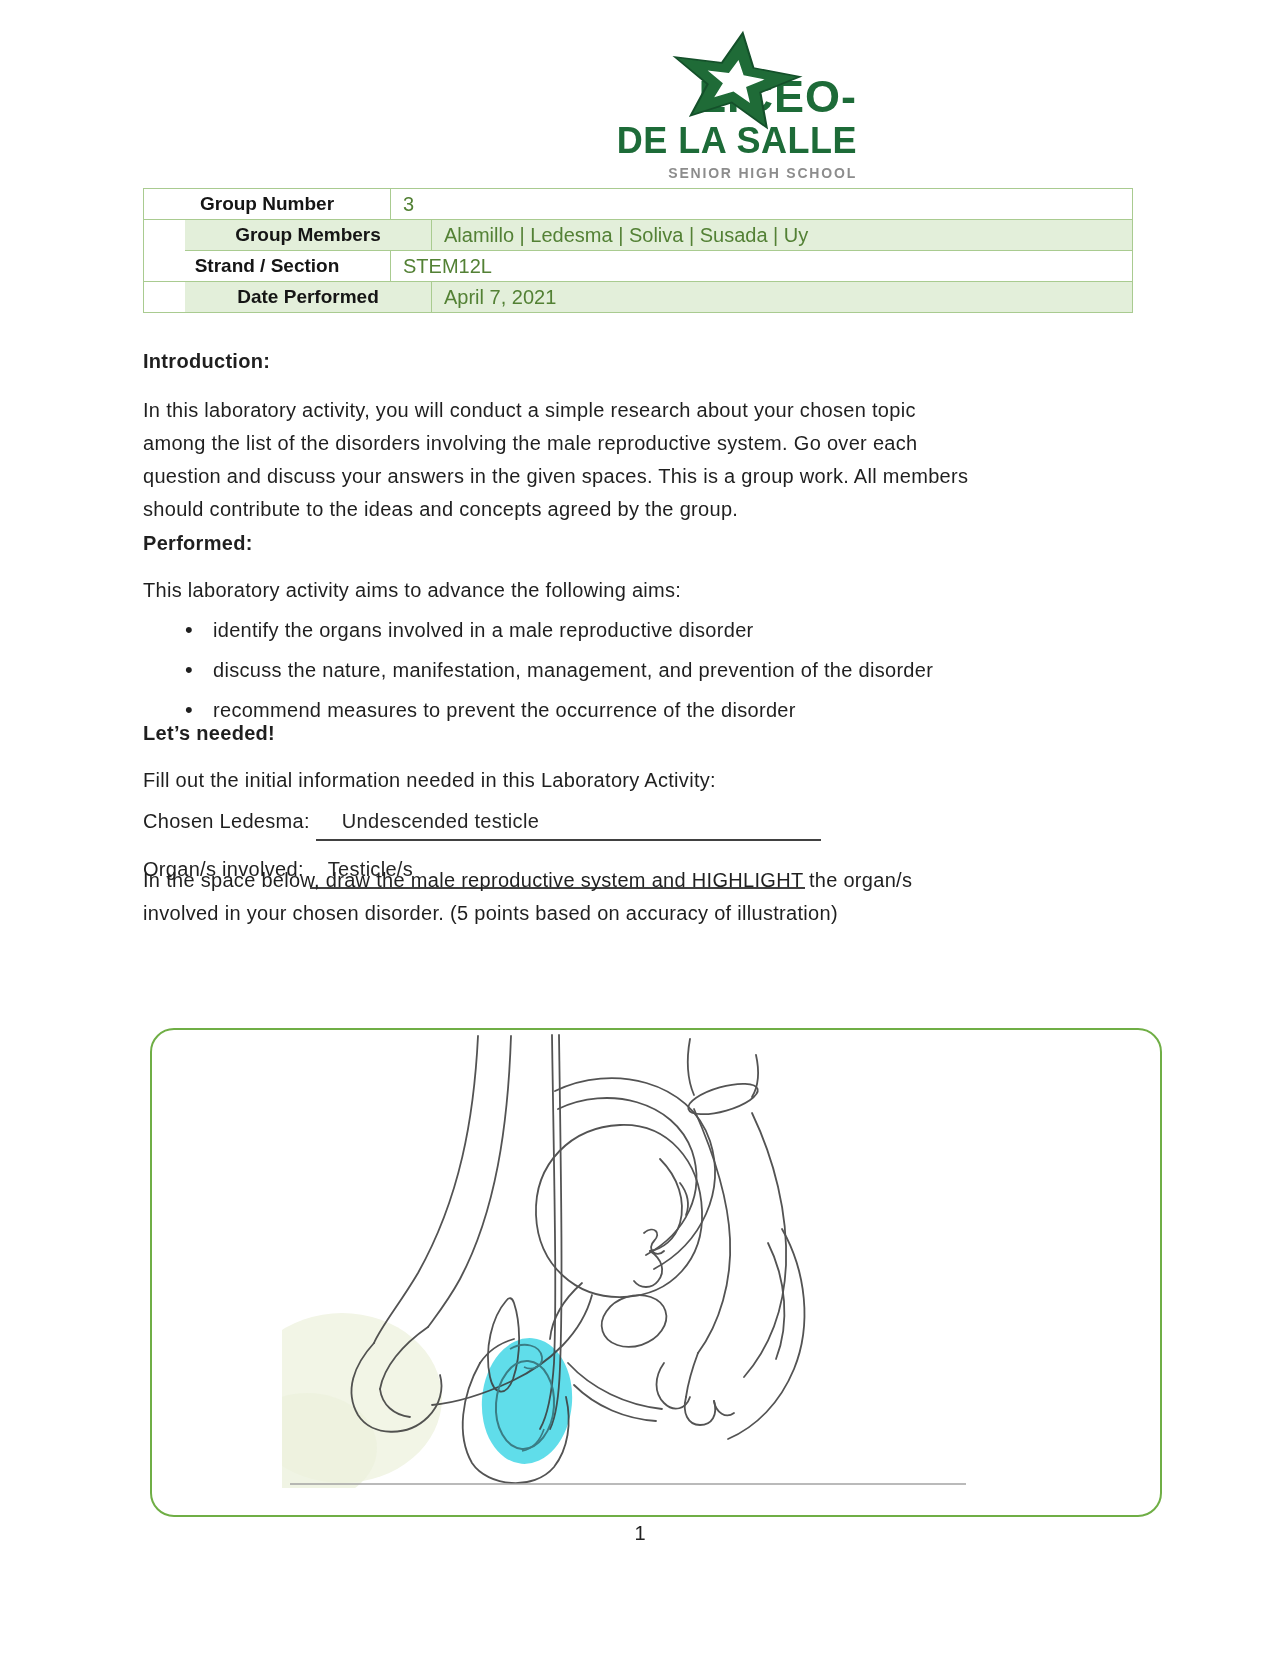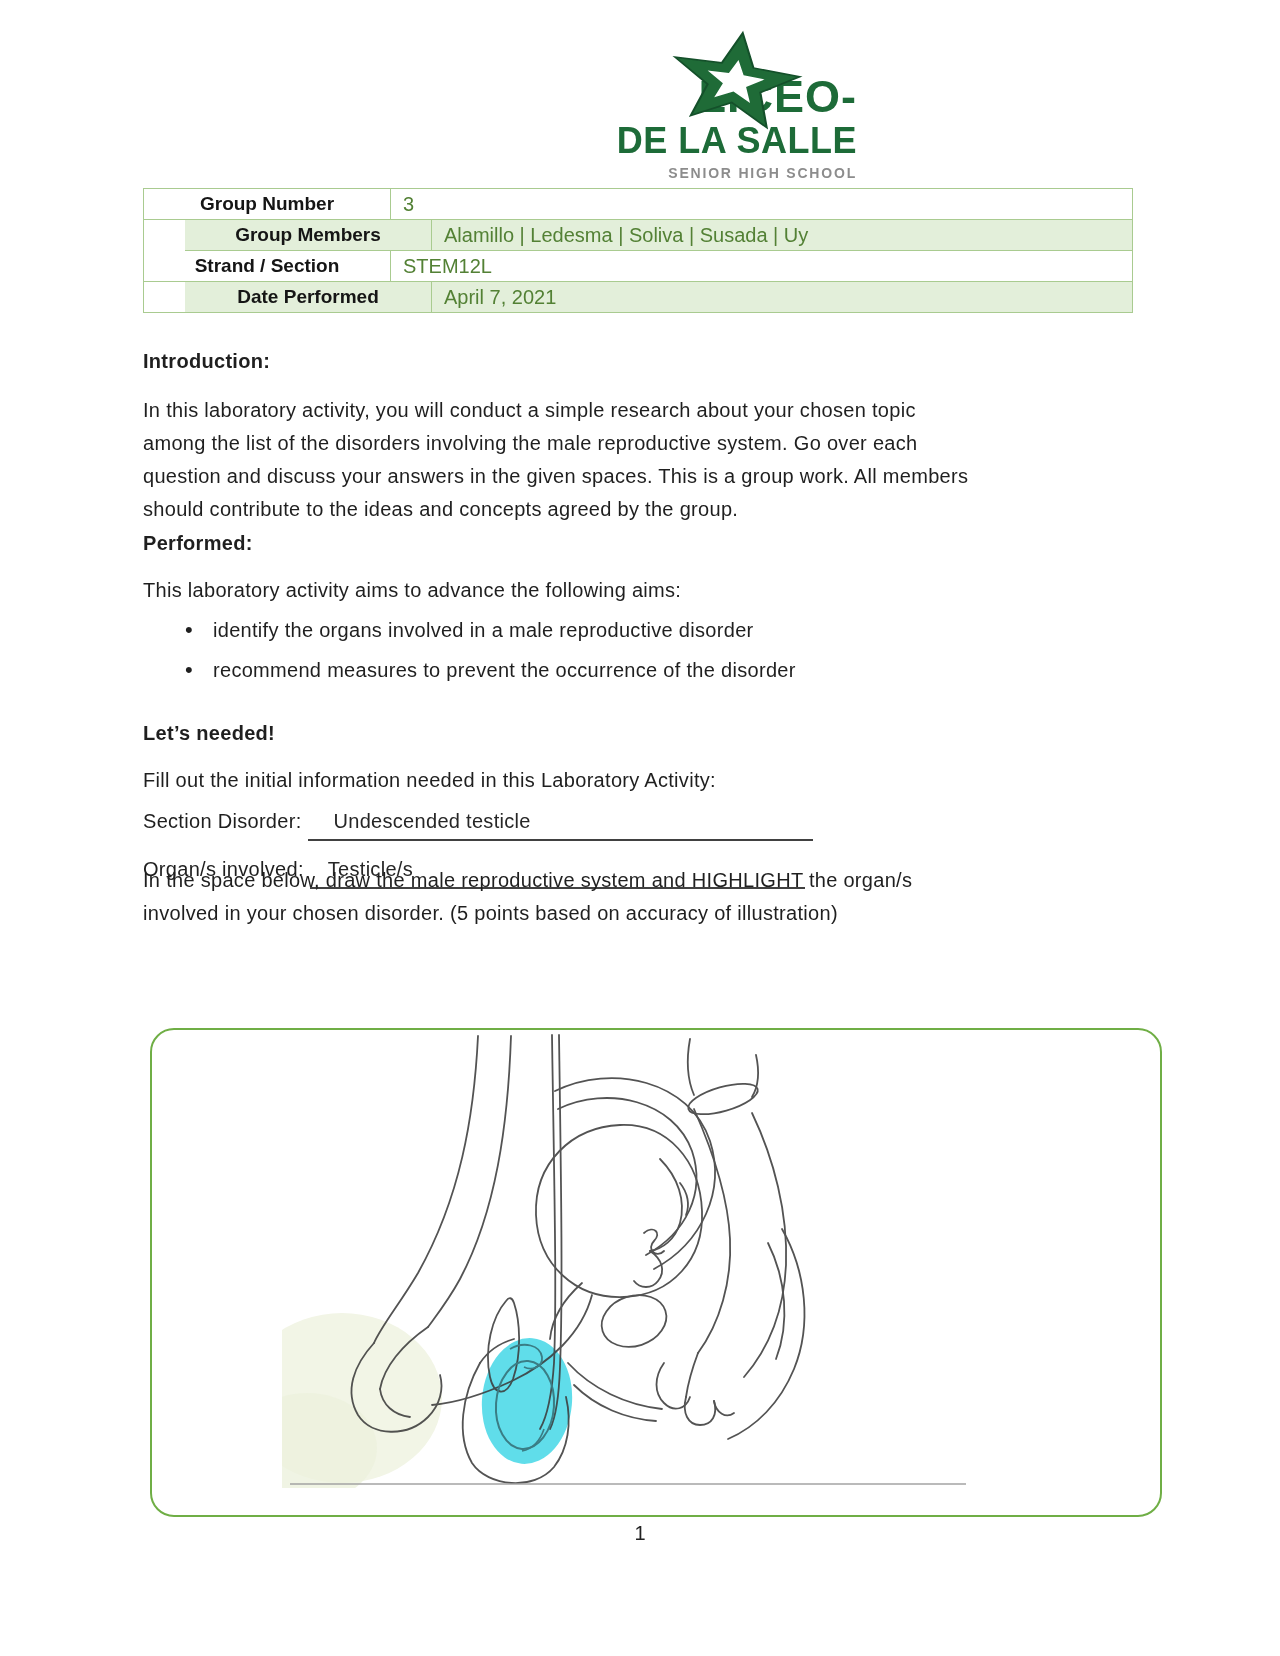--- a/index.html
+++ b/index.html
@@ -89,28 +89,29 @@
   <div class="h" style="top:350px">Introduction:</div>
   <div class="para" style="top:394px">In this laboratory activity, you will conduct a simple research about your chosen topic
 among the list of the disorders involving the male reproductive system. Go over each
 question and discuss your answers in the given spaces. This is a group work. All members
 should contribute to the ideas and concepts agreed by the group.</div>
 
   <div class="h" style="top:532px">Performed:</div>
   <div class="para" style="top:574px">This laboratory activity aims to advance the following aims:</div>
   <ul class="bullets">
     <li>identify the organs involved in a male reproductive disorder</li>
+    <li>discuss the nature, manifestation, management, and prevention of the disorder</li>
     <li>recommend measures to prevent the occurrence of the disorder</li>
   </ul>
 
   <div class="h" style="top:722px">Let’s needed!</div>
   <div class="para" style="top:764px">Fill out the initial information needed in this Laboratory Activity:</div>
 
   <div class="field-row" style="top:810px">
-    <span>Section Disorder:</span>
+    <span>Chosen Ledesma:</span>
     <span class="blank" style="width:505px">Undescended testicle</span>
   </div>
 
   <div class="field-row" style="top:858px">
     <span>Organ/s involved:</span>
     <span class="blank organ" style="width:495px">Testicle/s</span>
   </div>
 
   <div class="para" style="top:864px">In the space below, draw the male reproductive system and HIGHLIGHT the organ/s
 involved in your chosen disorder. (5 points based on accuracy of illustration)</div>

